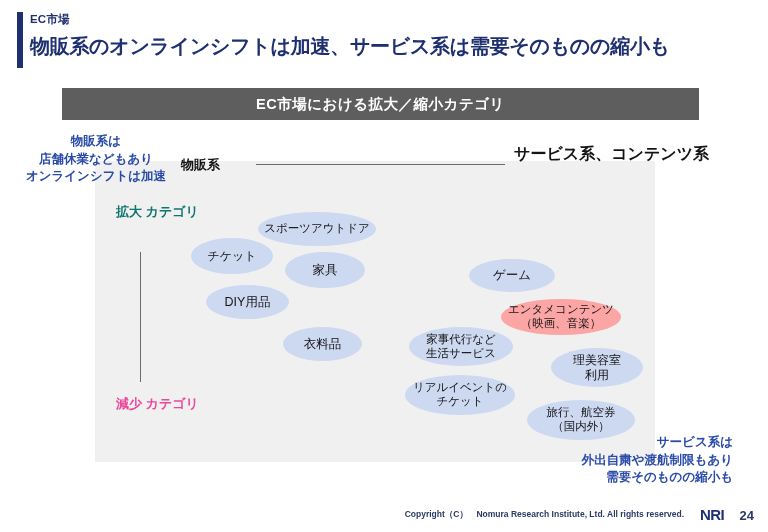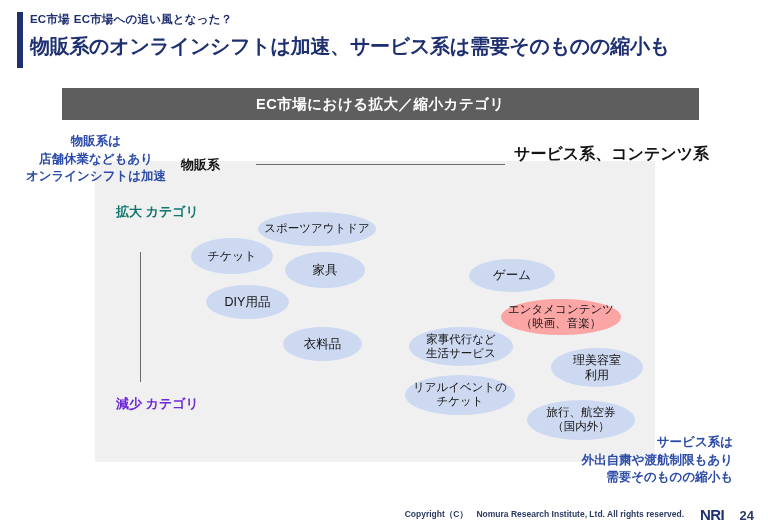--- a/index.html
+++ b/index.html
@@ -126,21 +126,21 @@
     color: #0f766e;
     line-height: 21px;
     white-space: nowrap;
   }
   #axis-bottom-label {
     position: absolute;
     left: 116px;
     top: 393px;
     font-size: 13px;
     font-weight: bold;
-    color: #6d28d9;
+    color: #ec4899;
     line-height: 21px;
     white-space: nowrap;
   }
   #axis-vertical-line {
     position: absolute;
     left: 140px;
     top: 252px;
     width: 0;
     height: 130px;
     border-left: 1px solid #6b6b6b;
@@ -216,21 +216,20 @@
     color: #2b3a63;
   }
 </style>
 </head>
 <body>
 
 <div id="slide-header">
   <div id="header-accent-bar"></div>
   <div id="eyebrow-row">
     <span class="eyebrow-text">EC市場</span>
-    <span class="eyebrow-text">EC市場への追い風となった？</span>
   </div>
   <div id="headline">物販系のオンラインシフトは加速、サービス系は需要そのものの縮小も</div>
 </div>
 
 <div id="banner">
   <span id="banner-title">EC市場における拡大／縮小カテゴリ</span>
 </div>
 
 <div id="chart-panel"></div>
 

